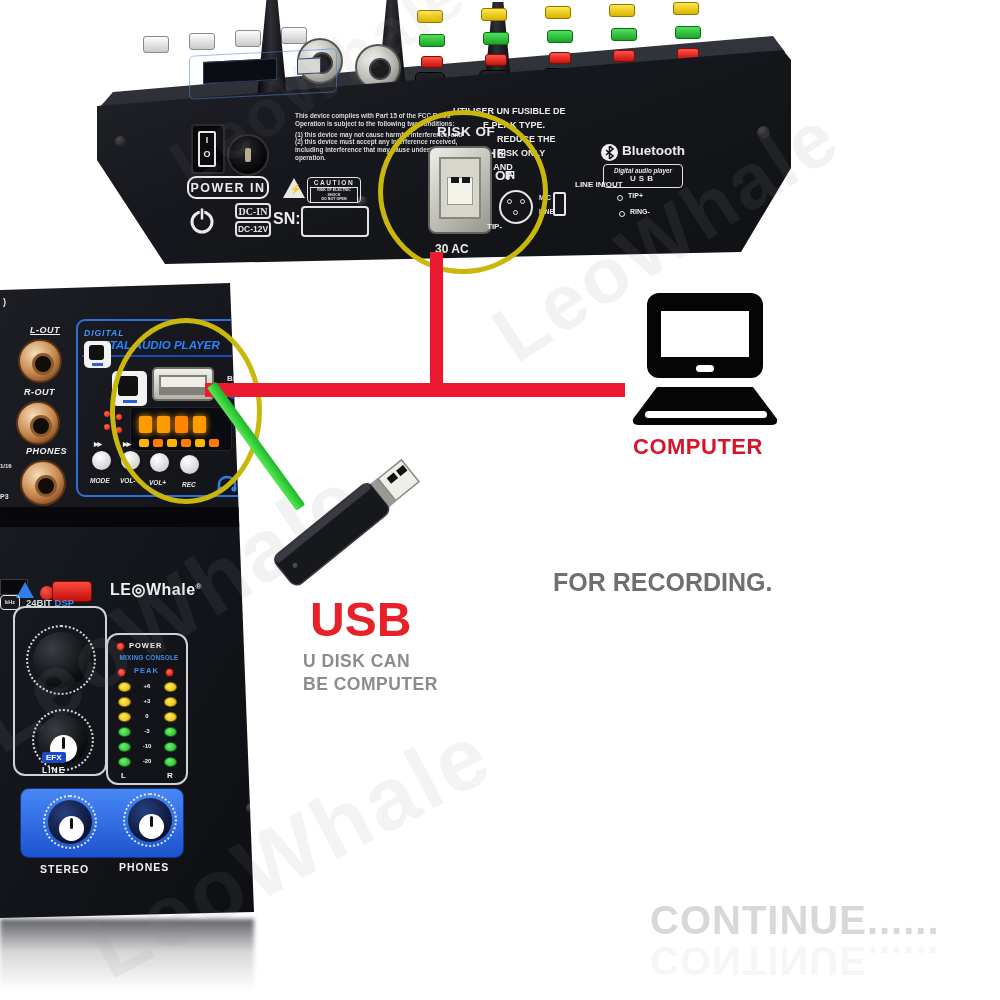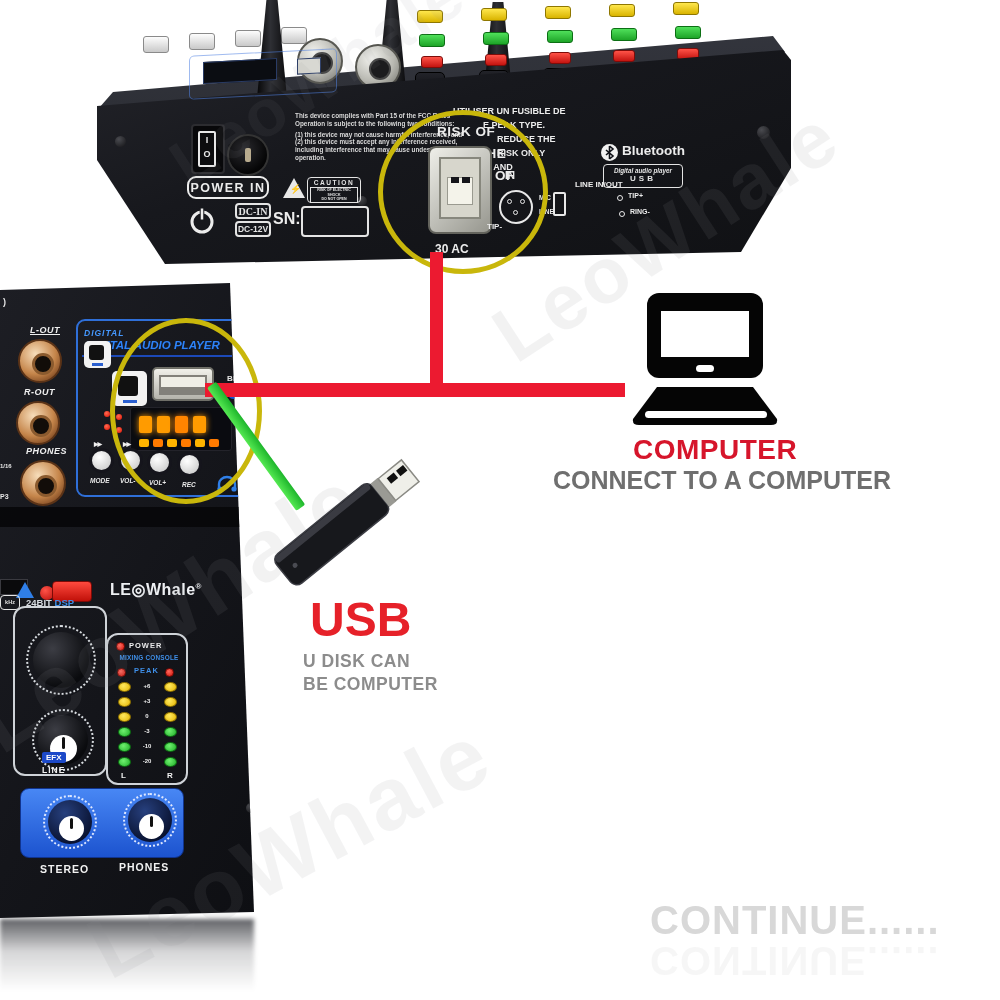--- a/index.html
+++ b/index.html
@@ -398,22 +398,22 @@
   </svg>
 
   <svg class="abs" style="left:625px;top:285px;z-index:5;" width="160" height="145" viewBox="0 0 160 145">
     <rect x="22" y="8" width="116" height="85" rx="12" fill="#050505"></rect>
     <rect x="36" y="26" width="88" height="46" fill="#ffffff"></rect>
     <rect x="71" y="80" width="18" height="7" rx="3.5" fill="#ffffff"></rect>
     <path d="M32 102 L128 102 L152 134 Q153 140 146 140 L14 140 Q7 140 8 134 Z" fill="#050505"></path>
     <rect x="20" y="126" width="122" height="7" rx="3.5" fill="#ffffff"></rect>
   </svg>
 
-  <div class="ann-red" style="left:633px;top:434px;font-size:28px;letter-spacing:.5px;">COMPUTER</div>
-  <div class="ann-gray" style="left:553px;top:466px;font-size:25px;">CONNECT TO A COMPUTER</div>
+  <div class="ann-red" style="left:633px;top:434px;font-size:22px;letter-spacing:.5px;">COMPUTER</div>
+  <div class="ann-gray" style="left:553px;top:568px;font-size:25px;">FOR RECORDING.</div>
 
   <div class="ann-red" style="left:310px;top:592px;font-size:48px;color:#e62129;">USB</div>
   <div class="ann-gray" style="left:303px;top:651px;font-size:17.5px;color:#8c8c8c;letter-spacing:.5px;">U DISK CAN</div>
   <div class="ann-gray" style="left:303px;top:674px;font-size:17.5px;color:#8c8c8c;letter-spacing:.5px;">BE COMPUTER</div>
 
   <div class="continue" style="left:650px;top:898px;font-size:40px;">CONTINUE......</div>
   <div class="continue refl" style="left:650px;top:938px;font-size:40px;">CONTINUE......</div>
 
 </div>
 

